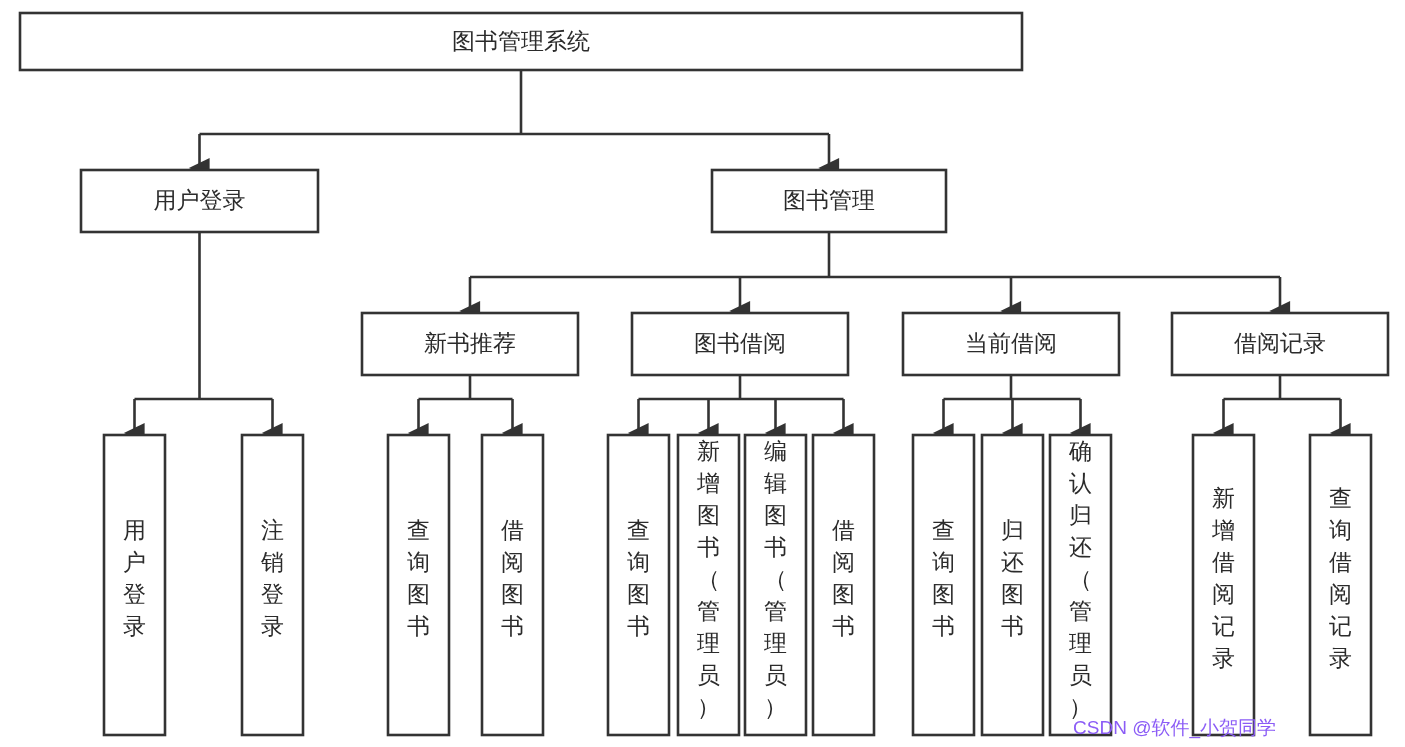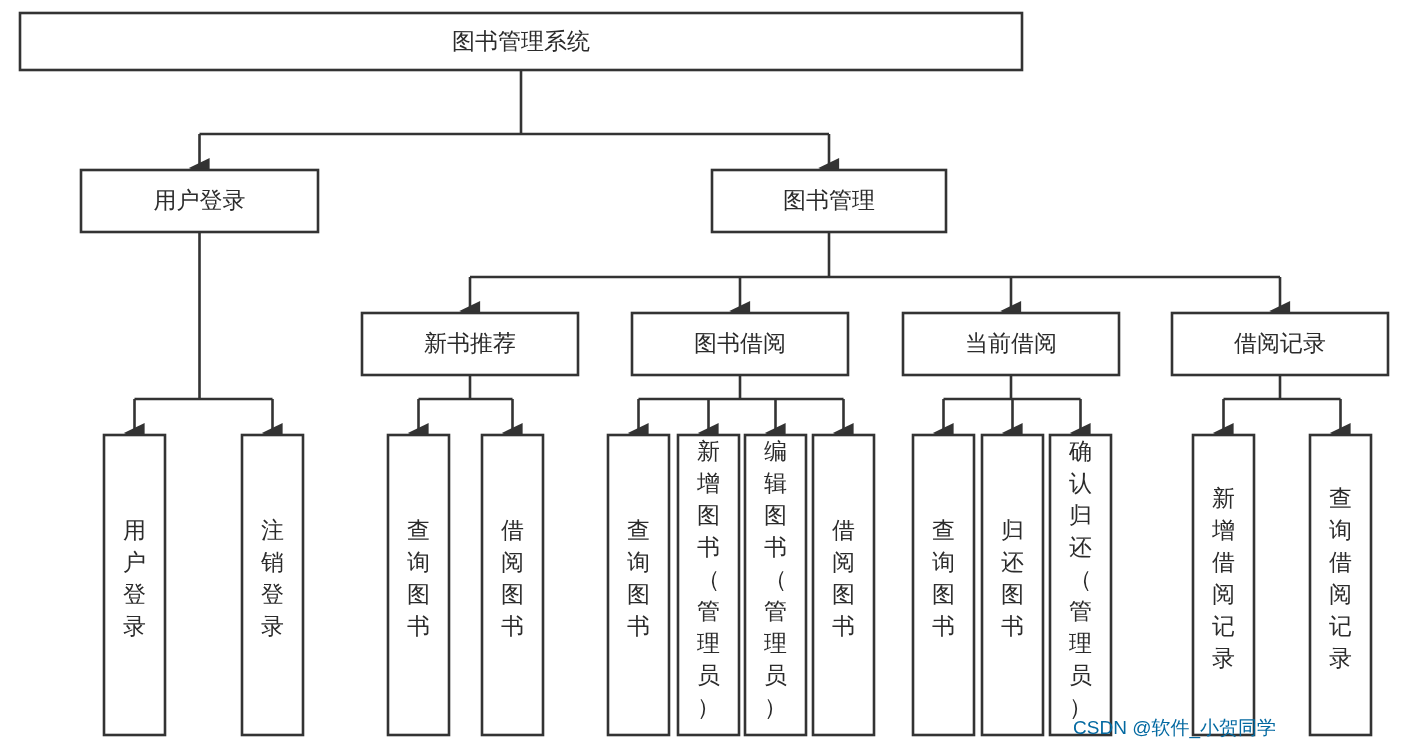--- a/index.html
+++ b/index.html
@@ -48,21 +48,21 @@
     font-size: 23px;
     fill: #2b2b2b;
     text-anchor: middle;
   }
   .watermark {
     position: absolute;
     right: 10px;
     bottom: 6px;
     font-family: "Liberation Sans", "DejaVu Sans", sans-serif;
     font-size: 19px;
-    color: #0369a1;
+    color: #8b5cf6;
     white-space: nowrap;
     pointer-events: none;
   }
 </style>
 </head>
 <body>
 
 <div id="diagram-root">
   <svg class="diagram" viewBox="0 0 1405 747">
     <defs>

